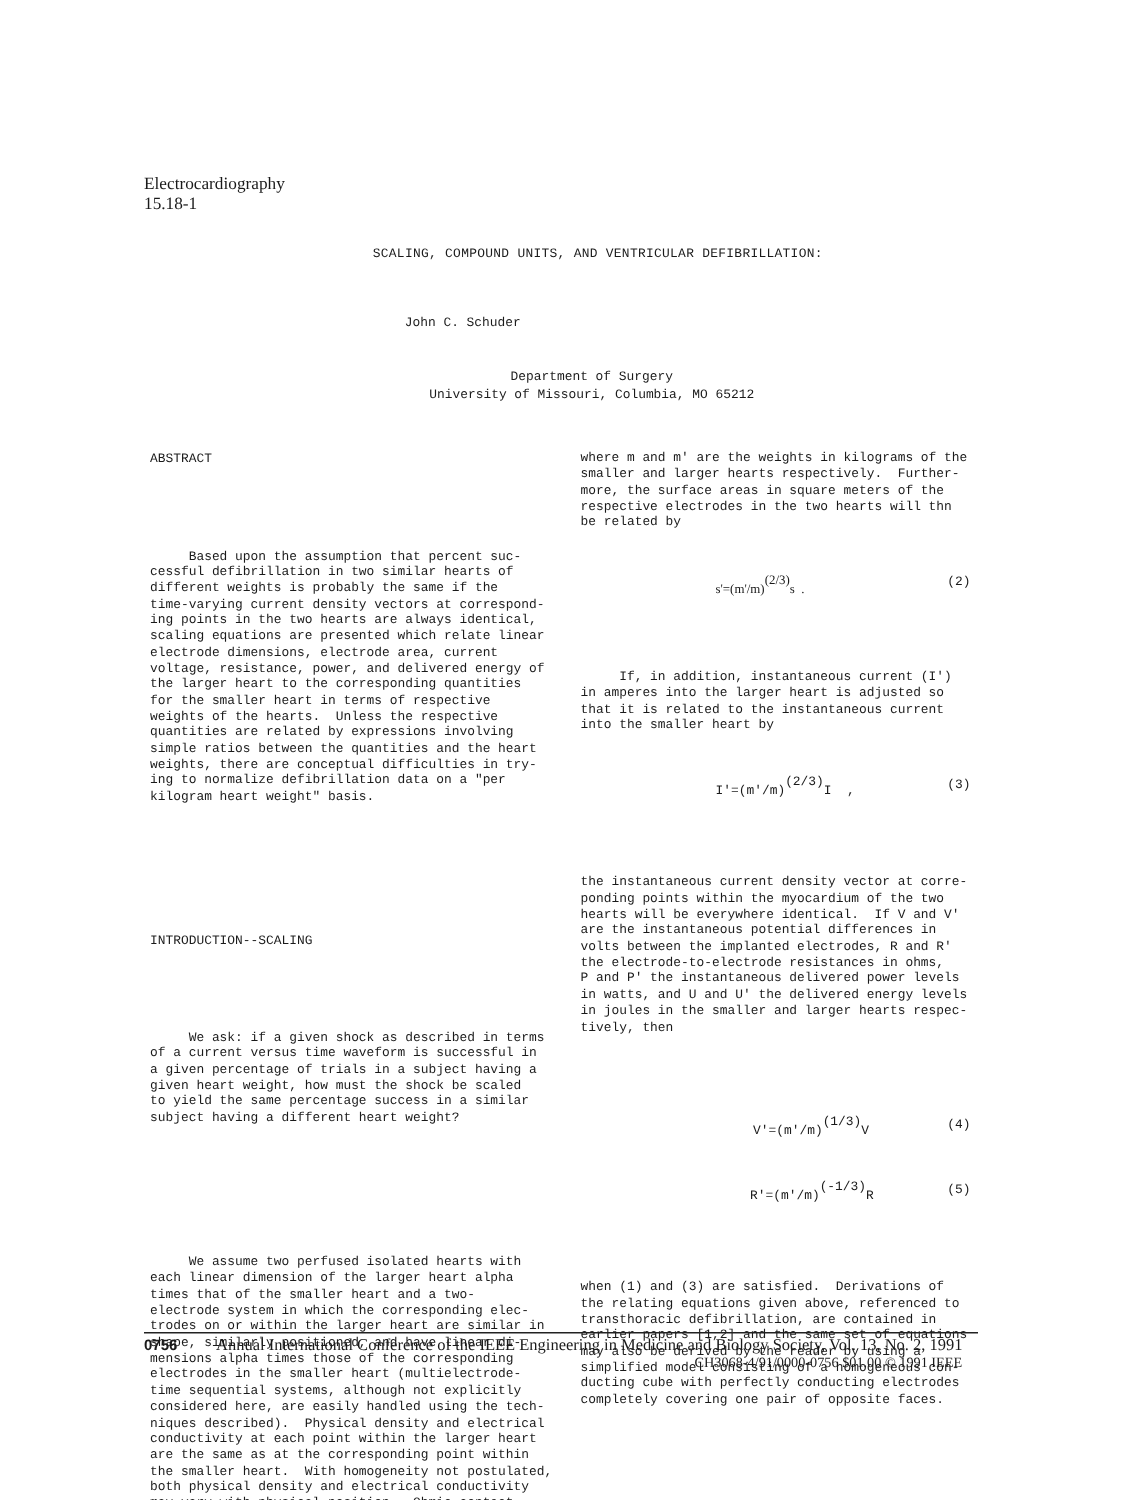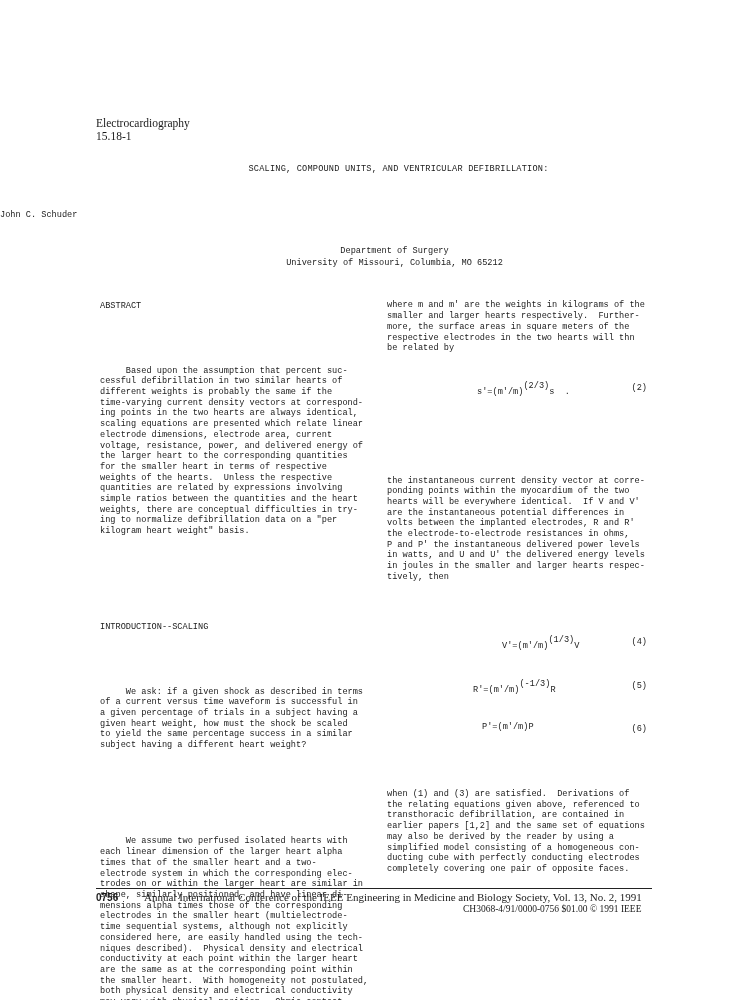--- a/index.html
+++ b/index.html
@@ -2,21 +2,21 @@
 <html><head>
 <meta charset="utf-8">
 <style>
   html, body { margin:0; padding:0; background:#ffffff; }
   body { width:755px; height:1000px; position:relative; overflow:hidden; color:#1a1a1a; }
   .serif { font-family:"Liberation Serif", "DejaVu Serif", serif; }
   .mono { font-family:"Liberation Mono", "DejaVu Sans Mono", monospace; }
   .abs { position:absolute; }
   .category { left:96px; top:117px; font-size:11.5px; line-height:13px; }
   .title { left:0; width:755px; top:163px; text-align:center; font-size:8.6px; line-height:12px; letter-spacing:0.2px;padding-left:21px; }
-  .author { left:0; width:617px; top:210px; text-align:left; font-size:8.6px; }
+  .author { left:0; width:617px; top:210px; text-align:center; font-size:8.6px; }
   .affil { left:0; width:755px; top:246px; text-align:center; font-size:8.6px; line-height:11.5px;margin-left:17px; }
   .col { position:absolute; font-size:8.6px; line-height:10.7px; white-space:pre; }
   .col-left { left:100px; top:280px; width:280px; }
   .col-right { left:387px; top:279px; width:268px; }
   .heading { display:block; width:272px; }
   .para { display:block; }
   .gap { display:block; height:10.7px; }
   .eq { position:relative; display:block; height:22px; }
   .eq .expr { position:absolute; top:6px; }
   .eq .expr sup { font-size:8.6px; vertical-align:6px; }
@@ -99,47 +99,51 @@
   
 </div>
 
 <div class="col mono col-right">
   <span class="para">where m and m' are the weights in kilograms of the
 smaller and larger hearts respectively.  Further-
 more, the surface areas in square meters of the
 respective electrodes in the two hearts will thn
 be related by</span>
   <span class="eq">
-    <span class="expr" style="left:90px;"><span>s'=(m'/m)</span><sup>(2/3)</sup><span>s  .</span></span>
+    <span class="expr" style="left:90px;font-family:Liberation Serif, serif;"><span>s'=(m'/m)</span><sup>(2/3)</sup><span>s  .</span></span>
     <span class="num">(2)</span>
   </span>
   <span class="gap" style="height:6px"></span>
+  <span class="para">     If, in addition, instantaneous current (I')
+in amperes into the larger heart is adjusted so
+that it is related to the instantaneous current
+into the smaller heart by</span>
+  <span class="eq">
+    <span class="expr" style="left:90px;"><span>I'=(m'/m)</span><sup>(2/3)</sup><span>I  ,</span></span>
+    <span class="num">(3)</span>
+  </span>
   <span class="gap" style="height:8px"></span>
   <span class="para">the instantaneous current density vector at corre-
 ponding points within the myocardium of the two
 hearts will be everywhere identical.  If V and V'
 are the instantaneous potential differences in
 volts between the implanted electrodes, R and R'
 the electrode-to-electrode resistances in ohms,
 P and P' the instantaneous delivered power levels
 in watts, and U and U' the delivered energy levels
 in joules in the smaller and larger hearts respec-
 tively, then</span>
   <span class="gap" style="height:4px"></span>
   <span class="eq">
     <span class="expr" style="left:103px;margin-left:12px;"><span>V'=(m'/m)</span><sup>(1/3)</sup><span>V</span></span>
     <span class="num">(4)</span>
   </span>
   <span class="eq">
-    <span class="expr" style="left:86px;text-align:center;"><span>R'=(m'/m)</span><sup>(-1/3)</sup><span>R</span></span>
+    <span class="expr" style="left:113px;text-align:center;"><span>R'=(m'/m)</span><sup>(-1/3)</sup><span>R</span></span>
     <span class="num">(5)</span>
-  </span>
-  <span class="eq">
-    <span class="expr" style="left:95px;"><span>P'=(m'/m)P</span></span>
-    <span class="num">(6)</span>
   </span>
   <span class="gap" style="height:8px"></span>
   <span class="para">when (1) and (3) are satisfied.  Derivations of
 the relating equations given above, referenced to
 transthoracic defibrillation, are contained in
 earlier papers [1,2] and the same set of equations
 may also be derived by the reader by using a
 simplified model consisting of a homogeneous con-
 ducting cube with perfectly conducting electrodes
 completely covering one pair of opposite faces.</span>

